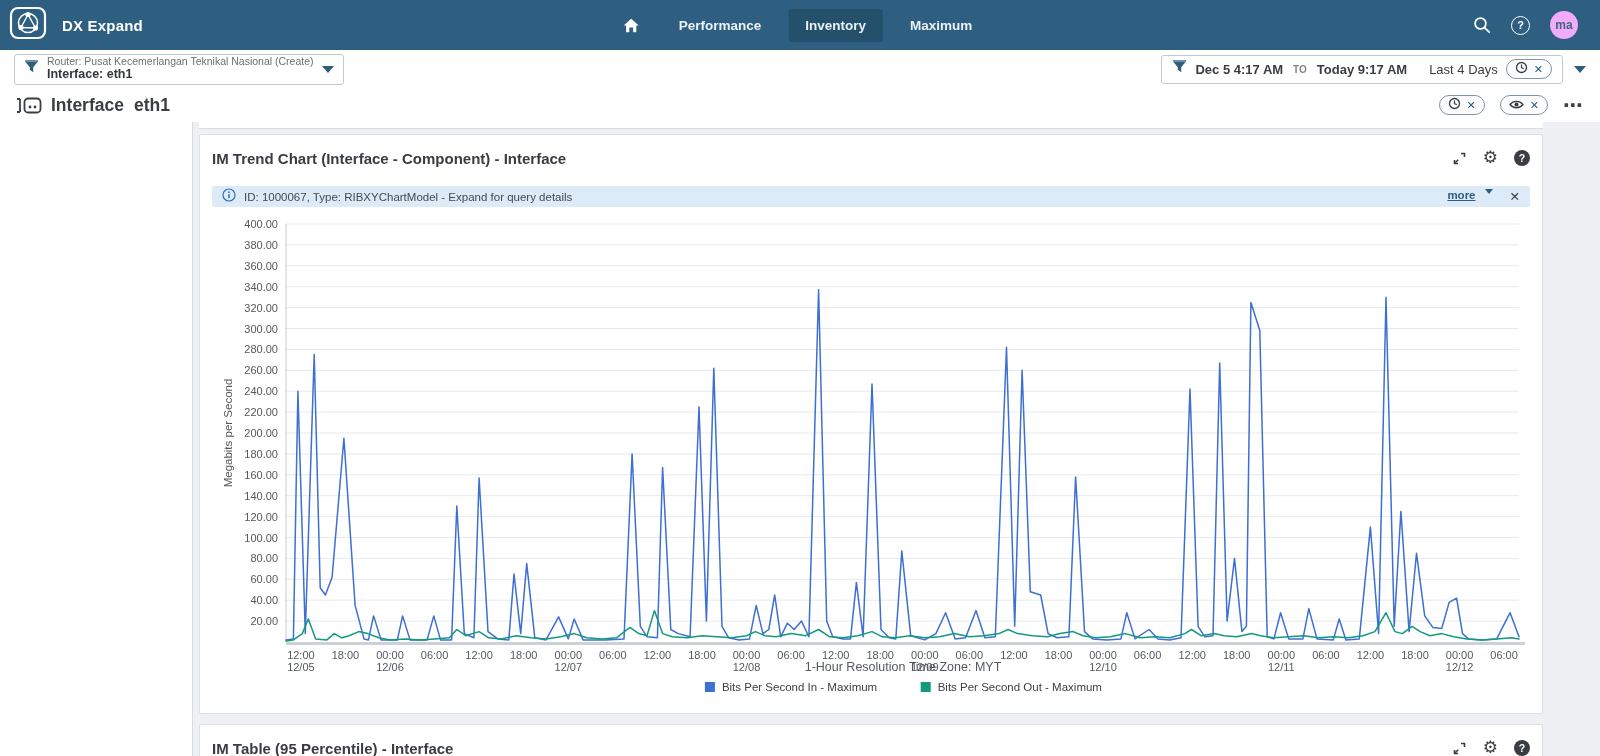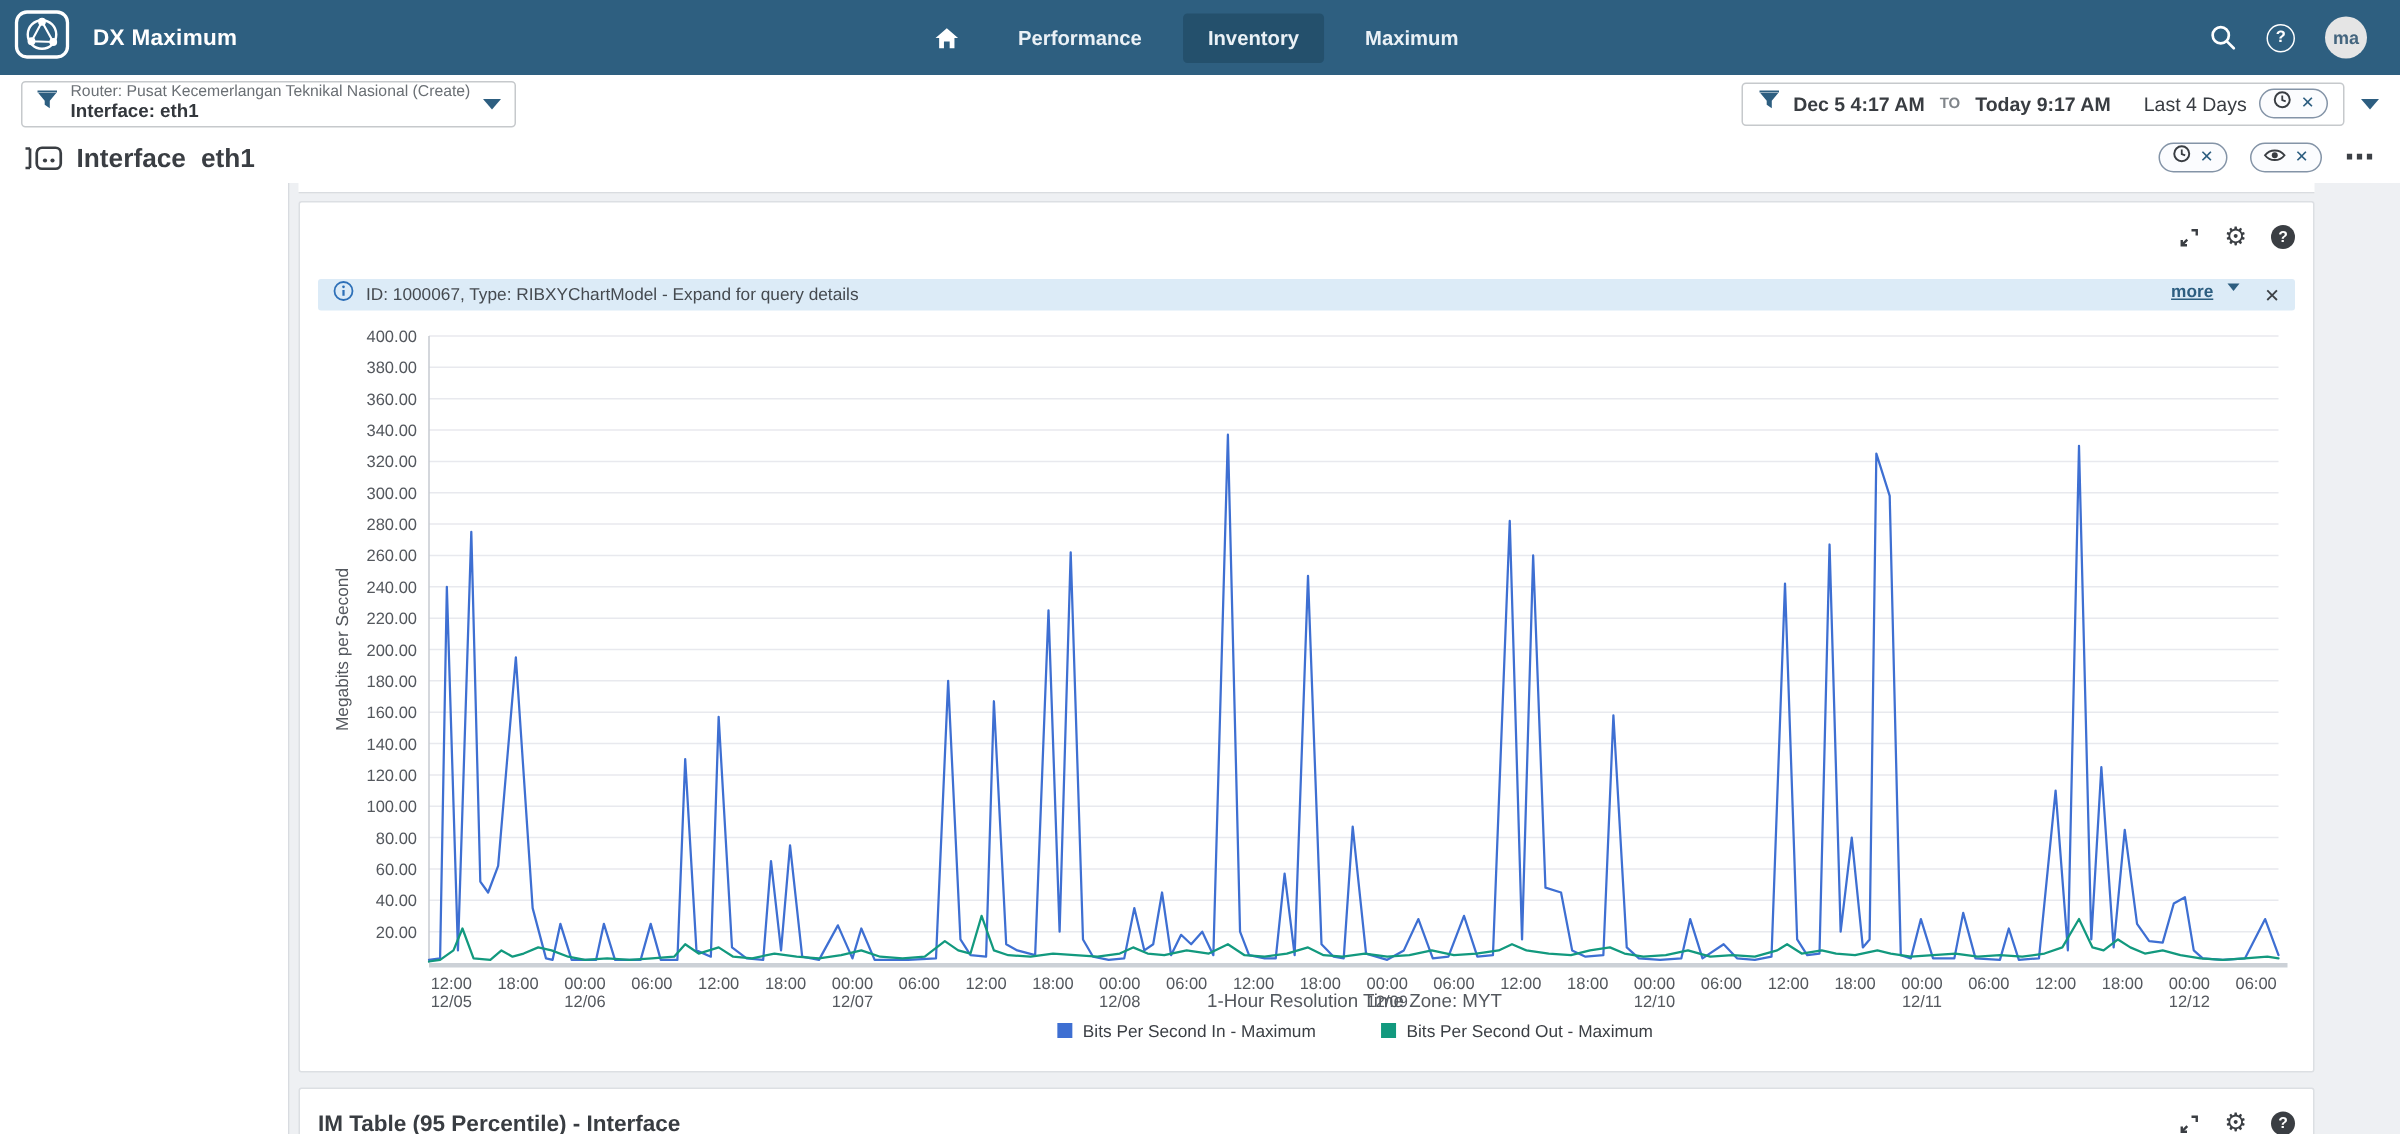--- a/index.html
+++ b/index.html
@@ -10,21 +10,21 @@
   
   .navbar { position:relative; height:50px; background:#2e5f80; display:flex; align-items:center; }
   .brand { display:flex; align-items:center; gap:14px; padding-left:8px; }
   .brand-name { color:#fff; font-size:15px; font-weight:700; letter-spacing:.2px; }
   .main-nav { position:absolute; left:50%; top:0; height:50px; transform:translateX(-50%);
               display:flex; align-items:center; gap:10px; }
   .nav-item { color:#eaf1f6; font-size:13.5px; font-weight:600; padding:9px 17px; border-radius:3px; cursor:pointer; white-space:nowrap; }
   .nav-item.active { background:#24506c; }
   .nav-home { padding:9px 12px; display:flex; align-items:center; }
   .nav-right { position:absolute; right:0; top:0; height:50px; display:flex; align-items:center; gap:20px; padding-right:22px; }
-  .avatar { width:28px; height:28px; border-radius:50%; background:#e5e5e5; color:#44657e;
+  .avatar { width:28px; height:28px; border-radius:50%; background:#f0abfc; color:#44657e;
             font-size:12px; font-weight:700; display:flex; align-items:center; justify-content:center; }
   .help-circle { width:19px; height:19px; border-radius:50%; border:1.6px solid #fff; color:#fff;
                  font-size:11px; font-weight:700; display:flex; align-items:center; justify-content:center; }
 
   
   .filter-row { height:38px; background:#fff; display:flex; align-items:center; justify-content:space-between; padding:0 14px; }
   .context-filter { width:330px; height:31px; border:1px solid #c6c9cc; border-radius:3px; background:#fff;
                     display:flex; align-items:center; gap:8px; padding:0 9px; cursor:pointer; }
   .ctx-lines { flex:1; line-height:1.1; overflow:hidden; }
   .ctx-line1 { font-size:10.5px; color:#6b7075; white-space:nowrap; }
@@ -85,21 +85,21 @@
       <span>
         <svg width="40" height="36" viewBox="0 0 40 36">
           <rect x="3" y="3" width="34" height="30" rx="7" fill="none" stroke="#fff" stroke-width="2.2"></rect>
           <circle cx="20" cy="18" r="9.5" fill="none" stroke="#fff" stroke-width="1.6"></circle>
           <path d="M20 9.5 L13 22.5 L27.5 23 Z" fill="none" stroke="#fff" stroke-width="1.4"></path>
           <circle cx="20" cy="9.5" r="2.6" fill="#fff"></circle>
           <circle cx="13" cy="22.5" r="2.6" fill="#fff"></circle>
           <circle cx="27.5" cy="23" r="2.6" fill="#fff"></circle>
         </svg>
       </span>
-      <span class="brand-name">DX Maximum</span>
+      <span class="brand-name">DX Expand</span>
     </div>
     <nav class="main-nav">
       <span class="nav-item nav-home">
         <svg width="17" height="15" viewBox="0 0 17 15">
           <path d="M8.5 0.8 L16 7.4 H13.6 V14.2 H10.4 V9.6 H6.6 V14.2 H3.4 V7.4 H1 Z" fill="#fff"></path>
         </svg>
       </span>
       <span class="nav-item">Performance</span>
       <span class="nav-item active">Inventory</span>
       <span class="nav-item">Maximum</span>
@@ -193,20 +193,21 @@
     </div>
   </div>
 
   <div class="workspace">
     <aside class="sidebar"></aside>
     <main class="content">
       <div class="scrolled-edge"></div>
 
       <section class="panel">
         <div class="panel-header">
+          <span class="panel-title">IM Trend Chart (Interface - Component) - Interface</span>
           <div class="panel-actions">
             <span class="icon-btn">
               <svg width="15" height="15" viewBox="0 0 15 15">
                 <path d="M9 2.5 H12.5 V6" fill="none" stroke="#3a3e43" stroke-width="1.6"></path>
                 <path d="M6 12.5 H2.5 V9" fill="none" stroke="#3a3e43" stroke-width="1.6"></path>
                 <path d="M6.2 8.8 L3.2 11.8" fill="none" stroke="#3a3e43" stroke-width="1.6"></path>
               </svg>
             </span>
             <span class="icon-btn gear-glyph">⚙</span>
             <span class="dark-help">?</span>

